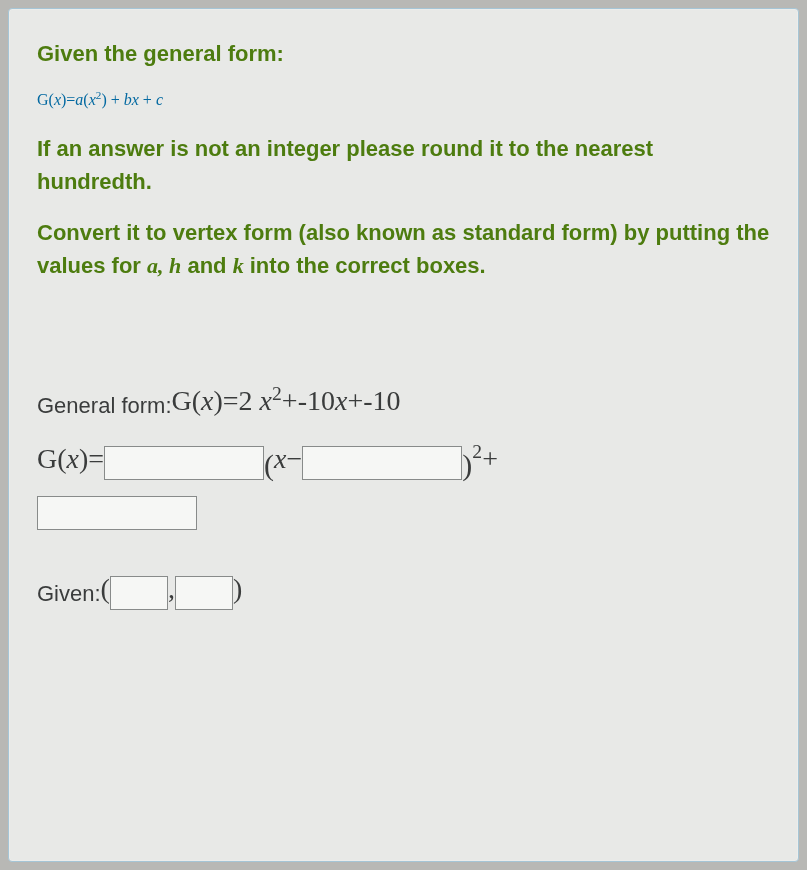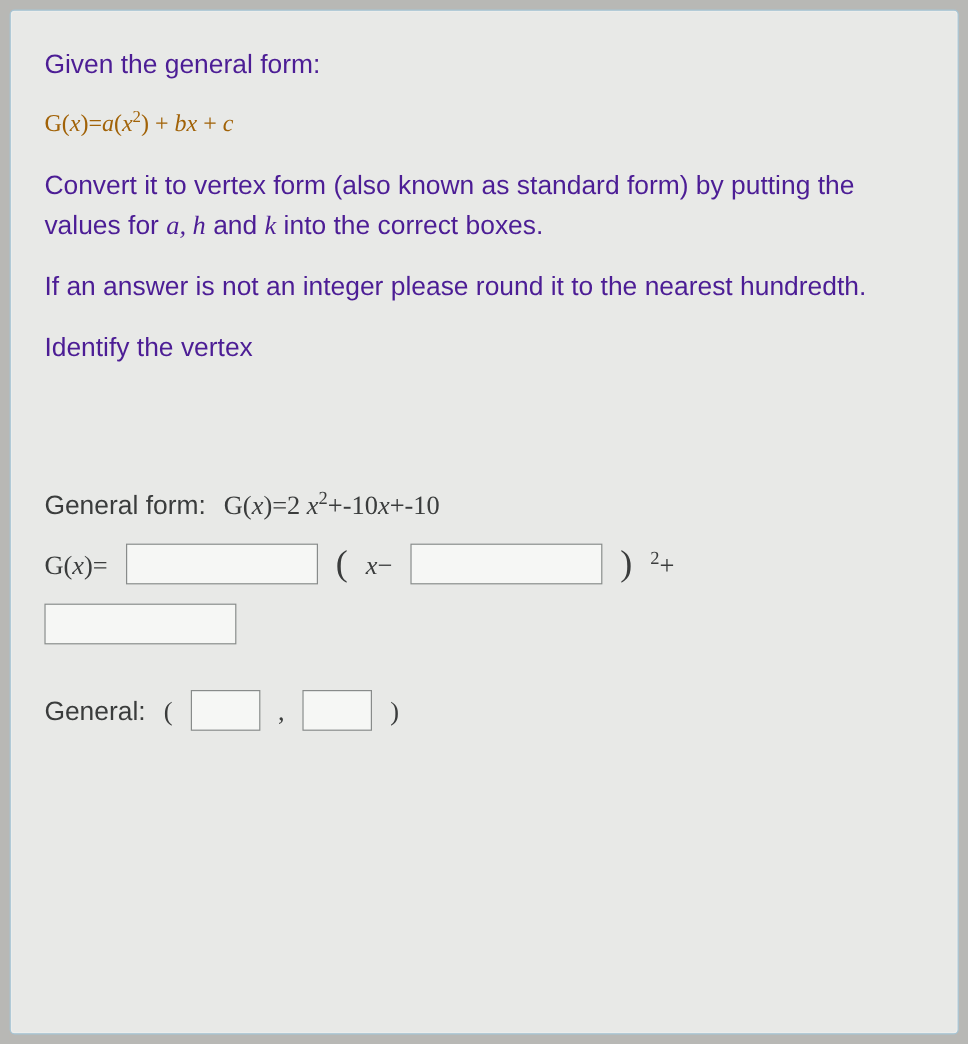--- a/index.html
+++ b/index.html
@@ -21,29 +21,29 @@
       padding: 28px 28px 40px 28px;
       width: 100%;
       height: 100%;
       color: #3a3c3c;
       line-height: 1.5;
       box-shadow: inset 0 0 0 1px rgba(255,255,255,0.2);
     }
     .para {
       font-size: 22px;
       margin-bottom: 18px;
-      font-weight: 400;
-      color: #4c1d95;
+      font-weight: 700;
+      color: #4d7c0f;
     }
     .formula {
       font-family: "Times New Roman", Times, serif;
-      font-size: 20px;
+      font-size: 16px;
       margin-bottom: 20px;
       font-style: normal;
-      color: #a16207;
+      color: #0369a1;
     }
     .formula .fn {
       font-style: normal;
     }
     .mathvar {
       font-style: italic;
       font-family: "Times New Roman", Times, serif;
     }
     sup {
       font-size: 0.7em;
@@ -51,29 +51,29 @@
       line-height: 0;
     }
     .spacer-lg {
       height: 80px;
     }
     .spacer-md {
       height: 22px;
     }
     .row {
       display: flex;
-      align-items: center;
+      align-items: flex-end;
       flex-wrap: wrap;
-      gap: 15px;
+      gap: 0;
       font-size: 22px;
       margin-bottom: 16px;
     }
     .row .mix {
       font-family: "Times New Roman", Times, serif;
-      font-size: 22px;
+      font-size: 28px;
     }
     input.box {
       border: 1px solid #888b8a;
       background: #f6f7f5;
       height: 34px;
       width: 160px;
       font-size: 18px;
       padding: 2px 6px;
     }
     input.box.sm {
@@ -90,29 +90,28 @@
 
 <div class="card">
 
   <p class="para">Given the general form:</p>
 
   <p class="formula">
     <span class="fn">G(</span><span class="mathvar">x</span><span class="fn">)=</span><span class="mathvar">a</span>(<span class="mathvar">x</span><sup>2</sup>) + <span class="mathvar">bx</span> + <span class="mathvar">c</span>
   </p>
 
   <p class="para">
+    <span>If an answer is not an integer please round it to the nearest hundredth.</span>
+  </p>
+
+  <p class="para">
     <span>Convert it to vertex form (also known as standard form) by putting the values for </span><span class="mathvar">a, h</span><span> and </span><span class="mathvar">k</span><span> into the correct boxes.</span>
   </p>
 
-  <p class="para">
-    <span>If an answer is not an integer please round it to the nearest hundredth.</span>
-  </p>
 
-
-  <p class="para">Identify the vertex</p>
 
 
   <div class="spacer-lg"></div>
 
   <div class="row">
     <span>General form: </span>
     <span class="mix">
       G(<span class="mathvar">x</span>)=<span>2</span> <span class="mathvar">x</span><sup>2</sup><span>+-10</span><span class="mathvar">x</span><span>+-10</span>
     </span>
   </div>
@@ -126,21 +125,21 @@
     <span class="paren">)</span>
       <span class="mix"><sup>2</sup>+</span>
   </div>
   <div class="row">
     <input class="box" type="text" value="" style="">
   </div>
 
   <div class="spacer-md"></div>
 
   <div class="row">
-    <span>General: </span>
+    <span>Given: </span>
     <span class="mix">(</span>
     <input class="box sm" type="text" value="" style="">
     <span class="mix">,</span>
     <input class="box sm" type="text" value="" style="">
     <span class="mix">)</span>
   </div>
 
 </div>
 
 </body></html>

